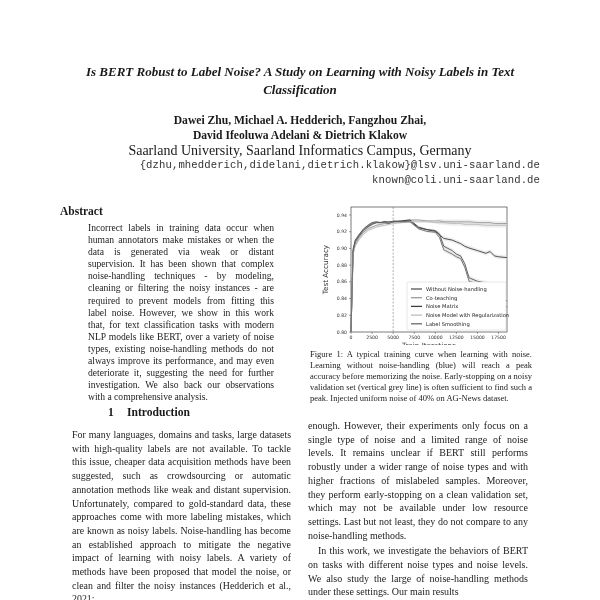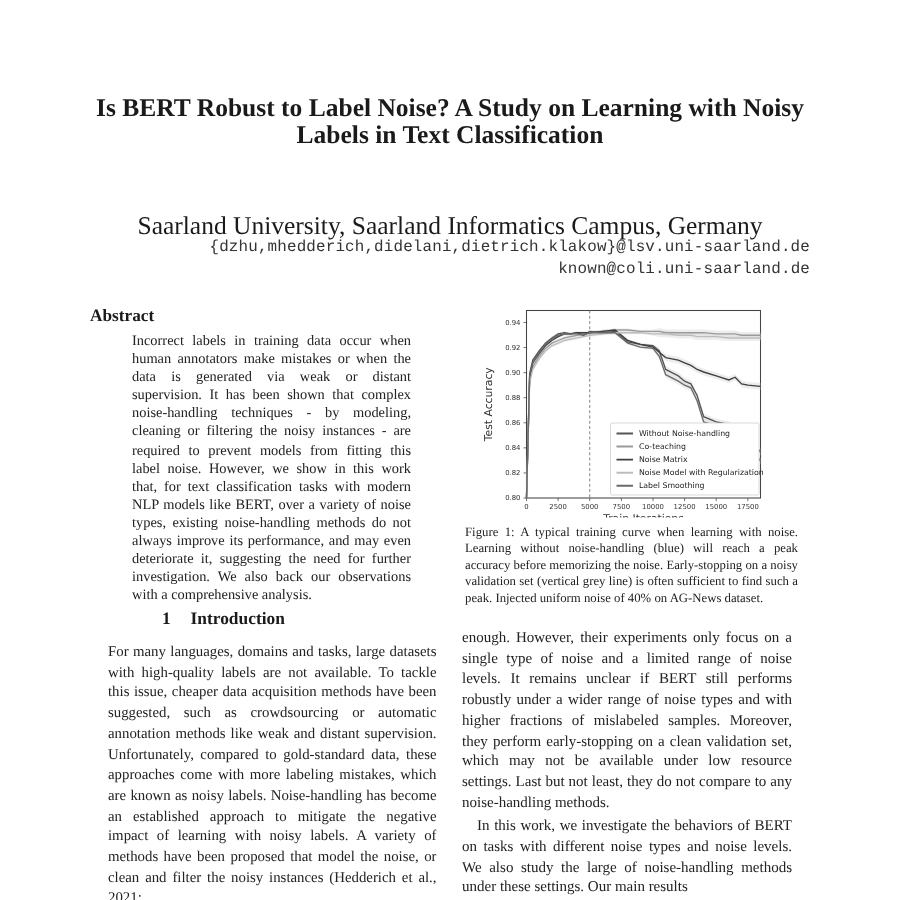--- a/index.html
+++ b/index.html
@@ -1,19 +1,19 @@
 <!DOCTYPE html>
 <html><head>
 <meta charset="utf-8">
 <style>
   html, body { margin:0; padding:0; background:#ffffff; }
   body { width:600px; height:600px; overflow:hidden; position:relative; font-family:"Liberation Serif", "DejaVu Serif", serif; color:#1a1a1a; }
-  .title { position:absolute; left:60px; top:63px; width:480px; text-align:center; font-weight:bold; font-size:17px; line-height:18px; }
+  .title { position:absolute; left:60px; top:63px; width:480px; text-align:center; font-weight:bold; font-size:13px; line-height:18px;font-style:italic; }
   .authors { position:absolute; left:60px; top:113px; width:480px; text-align:center; font-weight:bold; font-size:11.6px; line-height:15px; }
-  .affil { position:absolute; left:60px; top:143px; width:480px; text-align:center; font-size:17px; line-height:15px; }
+  .affil { position:absolute; left:60px; top:143px; width:480px; text-align:center; font-size:14px; line-height:15px; }
   .emails { position:absolute; left:60px; top:158px; width:480px; text-align:right; font-family:"Liberation Mono", "DejaVu Sans Mono", monospace; font-size:10.6px; line-height:15px; color:#333; letter-spacing:0.1px; }
   .abs-head { position:absolute; left:60px; top:205px; width:240px; text-align:left; font-weight:bold; font-size:11.5px; }
   .abs-body { position:absolute; left:88px; top:222px; width:186px; font-size:9.6px; line-height:12.1px; text-align:justify; color:#222; }
   .sec-head { position:absolute; left:72px; top:406px; font-weight:bold; font-size:11.6px;margin-left:36px; }
   .sec-head .num { display:inline-block; width:19px; }
   .intro-body { position:absolute; left:72px; top:428px; width:219px; font-size:9.9px; line-height:13.7px; text-align:justify; color:#222; height:172px; overflow:hidden; }
   .right-body { position:absolute; left:308px; top:419px; width:220px; font-size:10px; line-height:13.7px; text-align:justify; color:#222; height:181px; overflow:hidden; }
   .right-body p { margin:0; }
   .right-body p.indent { text-indent:10px; margin-top:2px; }
   .caption { position:absolute; left:310px; top:349px; width:222px; font-size:8.5px; line-height:11.1px; text-align:justify; color:#222; }
@@ -22,20 +22,22 @@
   .tick { font-family:"DejaVu Sans", sans-serif; font-size:4.6px; fill:#333; }
   .axis-label { font-family:"DejaVu Sans", sans-serif; font-size:7.2px; fill:#333; }
   .legend-text { font-family:"DejaVu Sans", sans-serif; font-size:5.2px; fill:#222; }
 </style>
 </head>
 <body>
 
 <div class="title">Is BERT Robust to Label Noise? A Study on Learning with Noisy Labels in Text Classification</div>
 
 <div class="authors">
+  <div>Dawei Zhu, Michael A. Hedderich, Fangzhou Zhai,</div>
+  <div>David Ifeoluwa Adelani &amp; Dietrich Klakow</div>
 </div>
 
 <div class="affil">Saarland University, Saarland Informatics Campus, Germany</div>
 
 <div class="emails">
   <div>{dzhu,mhedderich,didelani,dietrich.klakow}@lsv.uni-saarland.de</div>
   <div>known@coli.uni-saarland.de</div>
 </div>
 
 <div class="abs-head">Abstract</div>

